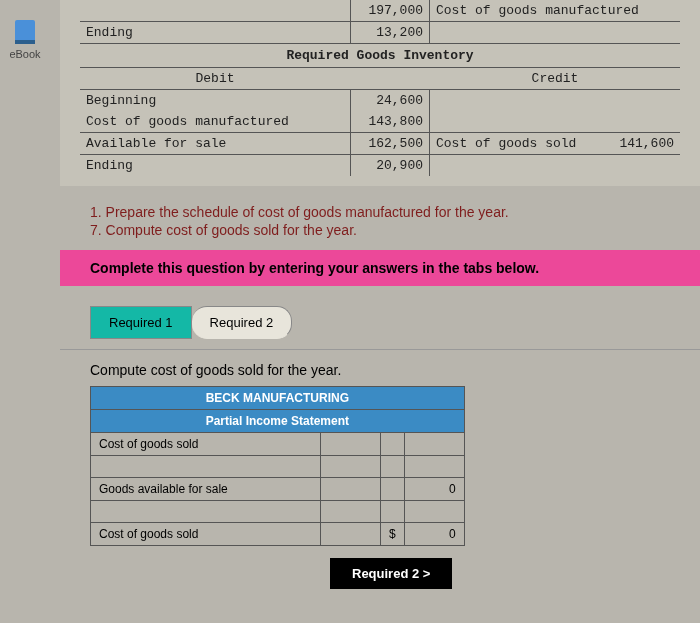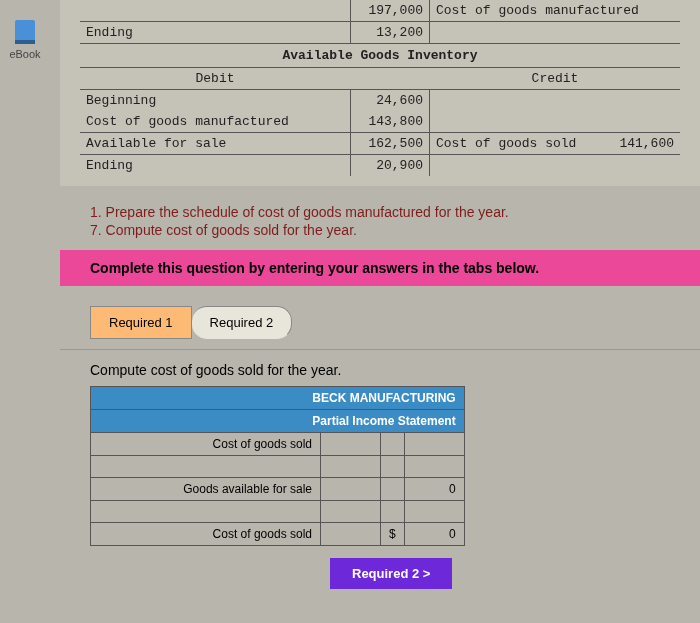--- a/index.html
+++ b/index.html
@@ -114,21 +114,21 @@
     .tab-area {
       padding: 20px 30px 10px;
       background: #b8b5ad;
     }
     .tabs {
       display: flex;
     }
     .tab {
       padding: 8px 18px;
       font-size: 13px;
-      background: #fdba74;
+      background: #14b8a6;
       border: 1px solid #888;
       cursor: pointer;
     }
     .tab.active {
       background: #e8e5db;
       border-bottom: 1px solid #e8e5db;
     }
     .tab + .tab { border-left: none; border-radius: 15px; }
     .tab-desc {
       padding: 12px 30px 8px;
@@ -138,21 +138,20 @@
     }
     .answer-table {
       margin: 0 30px 12px;
       border-collapse: collapse;
       font-size: 12px;
     }
     .answer-table td {
       border: 1px solid #555;
       padding: 4px 8px;
       height: 22px;
-      text-align: right;
     }
     .header-cell {
       background: #3b8bc4;
       color: #fff;
       text-align: center;
       font-weight: bold;
     }
     .label-cell { width: 230px; }
     .blank-cell { width: 60px; }
     .val-cell { width: 60px; text-align: right; }
@@ -165,21 +164,21 @@
     }
     .nav-btn {
       padding: 8px 22px;
       font-size: 13px;
       font-weight: bold;
       color: #fff;
       border: none;
       cursor: pointer;
     }
     .nav-btn.prev { background: #4a6878; }
-    .nav-btn.next { background: #6d28d9; }
+    .nav-btn.next { background: #000000; }
   </style>
 </head>
 <body>
 
 <div class="ebook-sidebar">
   <div class="ebook-icon"></div>
   <div class="ebook-label">eBook</div>
 </div>
 
 <div class="content">
@@ -191,21 +190,21 @@
       <div class="ledger-right">
           <span>Cost of goods manufactured</span>
           <span></span>
         </div>
     </div>
     <div class="ledger-row">
       <div class="ledger-left">Ending</div>
       <div class="ledger-mid">13,200</div>
       <div class="ledger-right"></div>
     </div>
-    <div class="section-title">Available Goods Inventory</div>
+    <div class="section-title">Required Goods Inventory</div>
     <div class="col-headers">
       <div class="left-h">Debit</div>
       <div class="mid-h"></div>
       <div class="right-h">Credit</div>
     </div>
     <div class="ledger-row">
       <div class="ledger-left">Beginning</div>
       <div class="ledger-mid">24,600</div>
       <div class="ledger-right"></div>
     </div>

